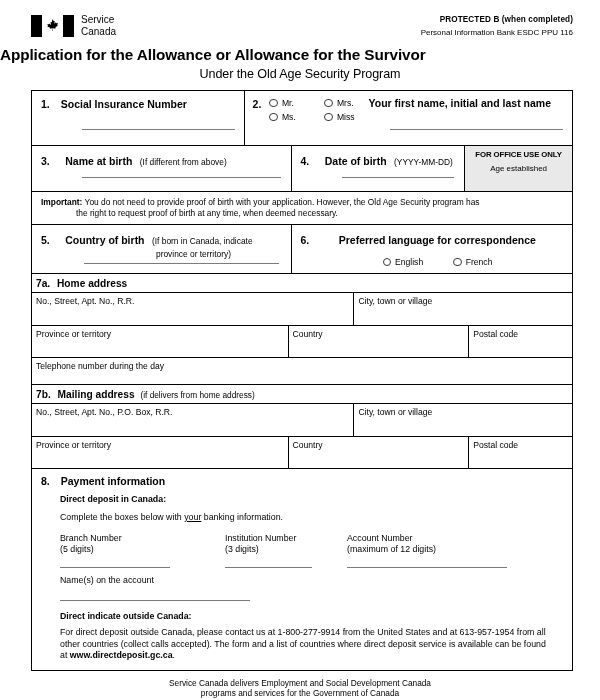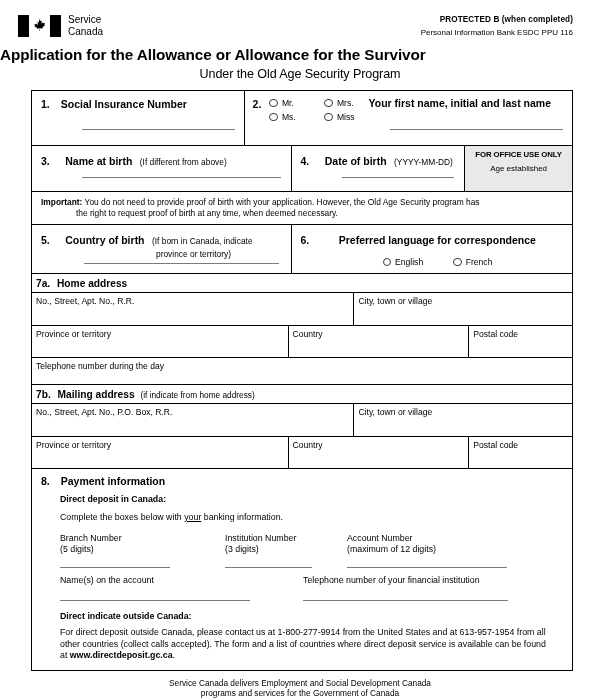--- a/index.html
+++ b/index.html
@@ -21,21 +21,21 @@
     box-sizing: border-box;
     padding: 0;
     overflow: hidden;
   }
 
   
   .hdr {
     display: flex;
     align-items: flex-end;
     justify-content: space-between;
-    padding: 14px 27px 0 18px;
+    padding: 14px 27px 0 31px;
   }
   .brand { display: flex; align-items: center; gap: 7px; }
   .flag {
     width: 43px; height: 22px;
     display: flex; align-items: stretch;
     flex: 0 0 auto;
   }
   .flag .bar { width: 11px; background: #000; }
   .flag .mid {
     width: 21px; background: #fff;
@@ -359,21 +359,21 @@
       <div class="cell" style="width:541px;height:26px;">
         <div class="addr-lbl">Telephone number during the day</div>
       </div>
     </div>
 
     <div class="row bt">
       <div class="cell" style="width:541px;">
         <div class="addr-head">
           <span>7b.</span>
           <span style="margin-left:4px;">Mailing address</span>
-          <span class="sm" style="margin-left:3px;">(if indicate from home address)</span>
+          <span class="sm" style="margin-left:3px;">(if delivers from home address)</span>
         </div>
       </div>
     </div>
 
     <div class="row bt">
       <div class="cell" style="width:322px;height:32px;">
         <div class="addr-lbl">No., Street, Apt. No., P.O. Box, R.R.</div>
       </div>
       <div class="cell bl" style="width:219px;height:32px;">
         <div class="addr-lbl">City, town or village</div>
@@ -421,24 +421,20 @@
             <div>(maximum of 12 digits)</div>
             <div class="rule" style="width:160px;margin-top:12px;"></div>
           </div>
         </div>
 
         <div class="bankrow" style="margin-top:7px;">
           <div class="bankcol" style="width:243px;">
             <div>Name(s) on the account</div>
             <div class="rule" style="width:190px;margin-top:14px;"></div>
           </div>
-          <div class="bankcol" style="width:260px;">
-            <div>Telephone number of your financial institution</div>
-            <div class="rule" style="width:205px;margin-top:14px;"></div>
-          </div>
         </div>
 
         <div class="outside-h">Direct indicate outside Canada:</div>
         <div class="outside-p">
           <span>For direct deposit outside Canada, please contact us at 1-800-277-9914 from the United States and at 613-957-1954</span>
           <span>from all other countries (collect calls accepted). The form and a list of countries where direct deposit service is</span>
           <span>available can be found at </span><b>www.directdeposit.gc.ca</b><span>.</span>
         </div>
       </div>
     </div>

